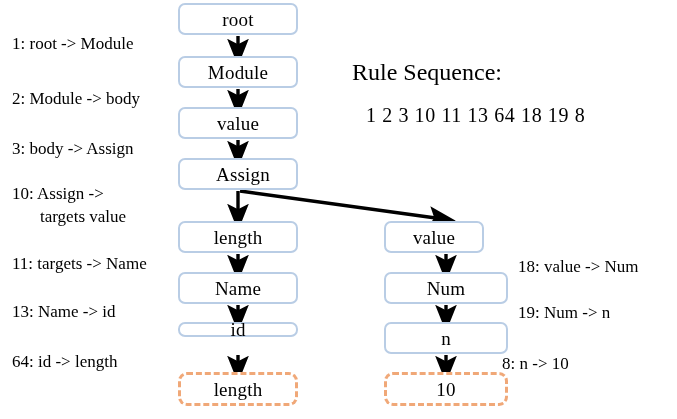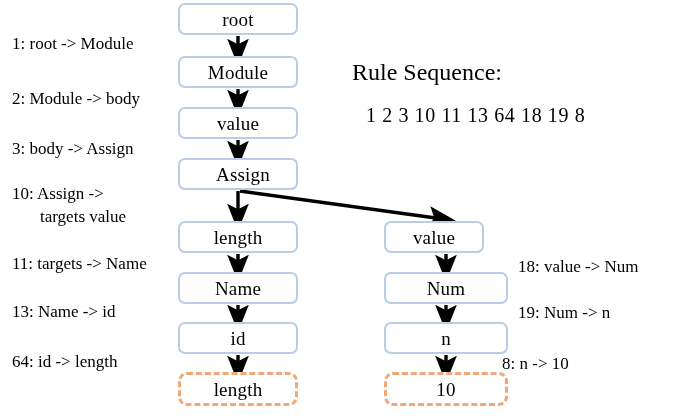--- a/index.html
+++ b/index.html
@@ -99,21 +99,21 @@
     </div>
   <div class="node solid" style="left:178px;top:158px;width:120px;height:32px;padding-left:10px;">
       <span>Assign</span>
     </div>
   <div class="node solid" style="left:178px;top:221px;width:120px;height:32px;">
       <span>length</span>
     </div>
   <div class="node solid" style="left:178px;top:272px;width:120px;height:32px;">
       <span>Name</span>
     </div>
-  <div class="node solid" style="left:178px;top:322px;width:120px;height:32px;">
+  <div class="node solid" style="left:178px;top:322px;width:120px;height:15px;">
       <span>id</span>
     </div>
   <div class="node dashed" style="left:178px;top:372px;width:120px;height:34px;">
       <span>length</span>
     </div>
 
   <div class="node solid" style="left:384px;top:221px;width:100px;height:32px;">
       <span>value</span>
     </div>
   <div class="node solid" style="left:384px;top:272px;width:124px;height:32px;">

